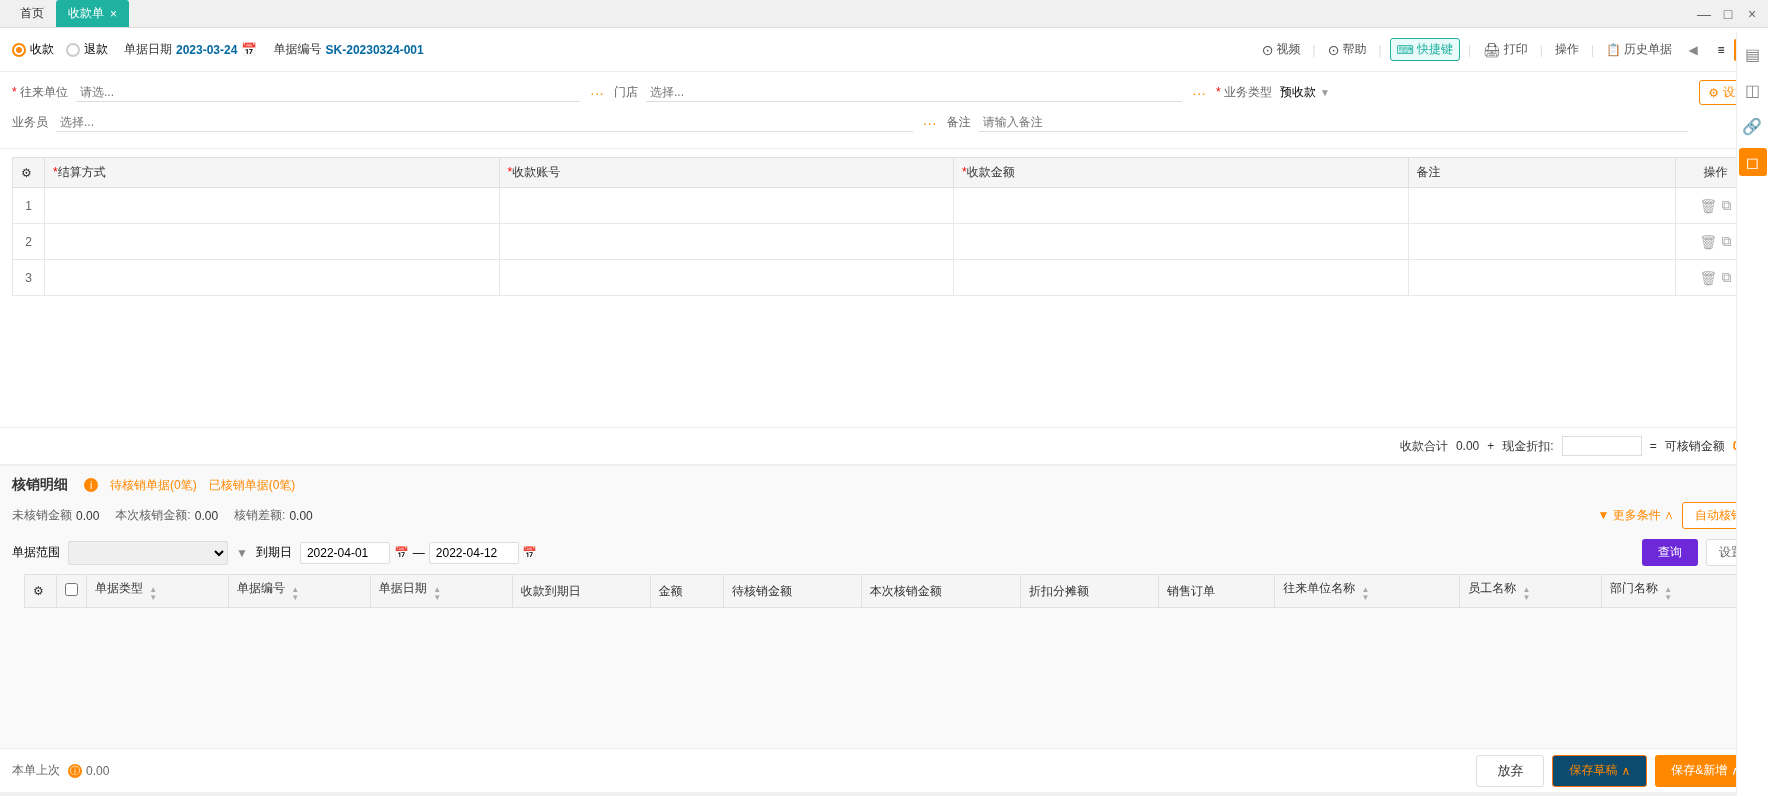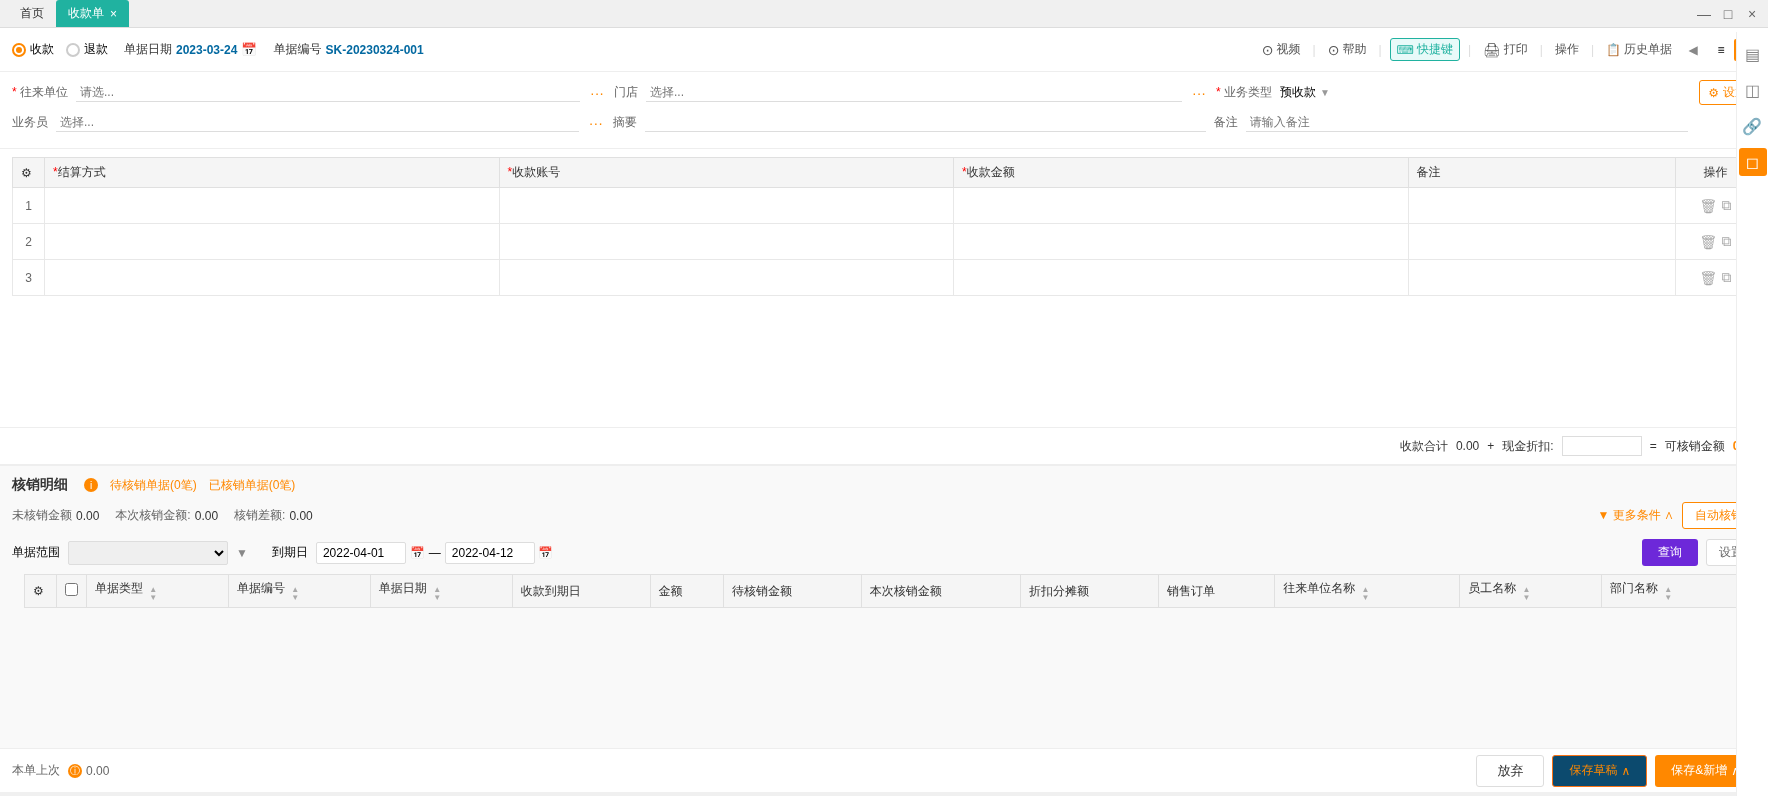--- a/index.html
+++ b/index.html
@@ -330,24 +330,20 @@
       </div>
     </div>
     <div class="form-row">
 
       <div class="form-section" style="flex:2.5">
         <span class="form-label">业务员</span>
         <input class="form-input" type="text" placeholder="选择..." style="">
         <span class="ellipsis-btn">···</span>
       </div>
 
-      <div class="form-section" style="flex:2.5">
-        <span class="form-label">摘要</span>
-        <input class="form-input" type="text" style="">
-      </div>
 
       <div class="form-section" style="flex:2">
         <span class="form-label">备注</span>
         <input class="form-input" type="text" placeholder="请输入备注" style="">
       </div>
       <div style="width:60px"></div>
     </div>
   </div>
 
   <div class="table-container">
@@ -442,21 +438,21 @@
         <button class="auto-writeoff-btn">自动核销</button>
       </div>
     </div>
 
     <div class="filter-row">
       <span>单据范围</span>
       <select class="range-select">
         <option></option>
       </select>
       <span class="range-arrow">▼</span>
-      <span style="margin-left:16px">到期日</span>
+      <span style="">到期日</span>
       <div class="date-range">
         <input class="date-input" type="text" value="2022-04-01" style="">
         <span style="cursor:pointer;color:#20b2a0">📅</span>
         <span>—</span>
         <input class="date-input" type="text" value="2022-04-12" style="">
         <span style="cursor:pointer;color:#20b2a0">📅</span>
       </div>
       <div style="margin-left:auto;display:flex;gap:8px">
         <button class="query-btn">查询</button>
         <button class="settings-btn2">设置</button>

